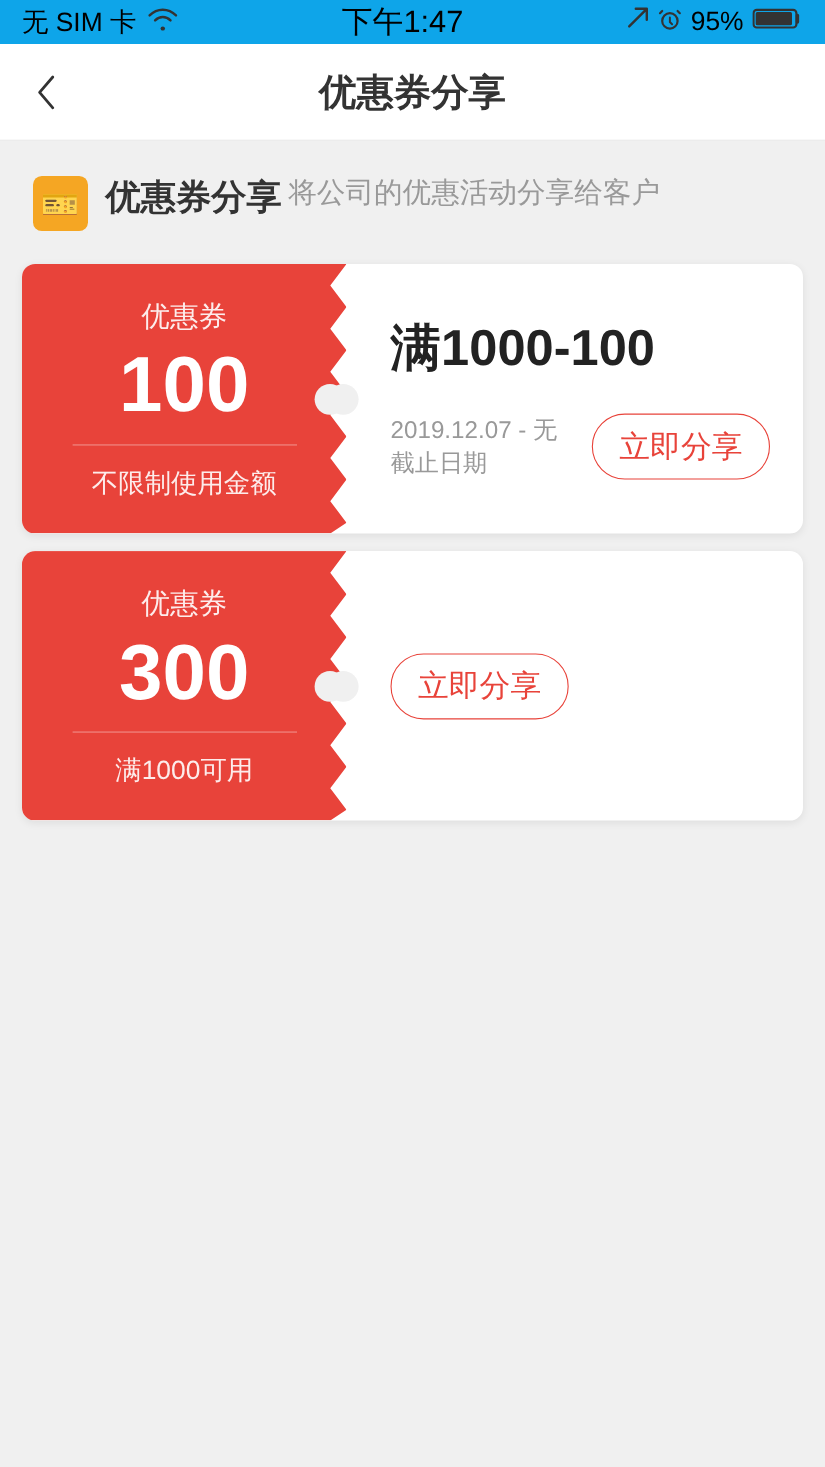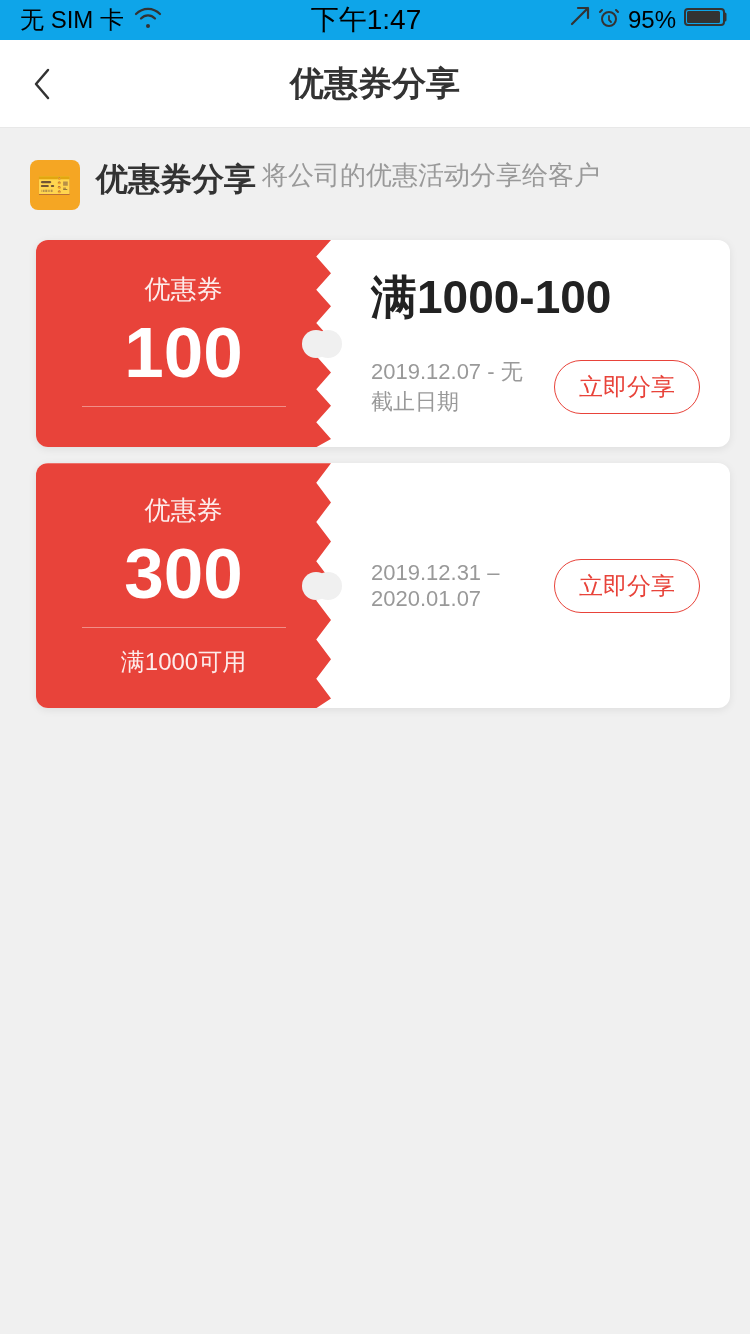--- a/index.html
+++ b/index.html
@@ -103,21 +103,20 @@
       color: #999;
     }
 
     
     .coupon-list {
       background: #f0f0f0;
       padding: 10px 20px 20px;
       display: flex;
       flex-direction: column;
       gap: 16px;
-      margin-left: 16px;
     }
 
     
     .coupon-card {
       background: #fff;
       border-radius: 12px;
       display: flex;
       overflow: hidden;
       box-shadow: 0 2px 8px rgba(0,0,0,0.08);
       position: relative;
@@ -207,21 +206,21 @@
       font-size: 22px;
       color: #999;
       flex: 1;
     }
     .share-btn {
       border: 1.5px solid #e8433a;
       color: #e8433a;
       background: transparent;
       border-radius: 30px;
       padding: 10px 24px;
-      font-size: 24px;
+      font-size: 28px;
       cursor: pointer;
       white-space: nowrap;
       flex-shrink: 0;
     }
 
     
     .bottom-space {
       flex: 1;
       background: #f0f0f0;
       min-height: 600px;
@@ -284,20 +283,21 @@
 </div>
 
 <div class="coupon-list">
 
   <div class="coupon-card">
     <div class="coupon-left">
       <div class="coupon-left-inner">
         <div class="coupon-label">优惠券</div>
         <div class="coupon-amount">100</div>
         <div class="coupon-divider"></div>
+        <div class="coupon-condition">不限制使用金额</div>
       </div>
     </div>
     <div class="coupon-right">
       <div class="coupon-name">满1000-100</div>
       <div class="coupon-meta">
         <div class="coupon-date">2019.12.07 - 无截止日期</div>
         <button class="share-btn">立即分享</button>
       </div>
     </div>
   </div>
@@ -306,21 +306,20 @@
     <div class="coupon-left">
       <div class="coupon-left-inner">
         <div class="coupon-label">优惠券</div>
         <div class="coupon-amount">300</div>
         <div class="coupon-divider"></div>
         <div class="coupon-condition">满1000可用</div>
       </div>
     </div>
     <div class="coupon-right">
       <div class="coupon-meta">
-        <div class="coupon-date">2019.12.31 – 2020.01.07</div>
         <button class="share-btn">立即分享</button>
       </div>
     </div>
   </div>
 
 </div>
 
 <div class="bottom-space"></div>
 
 </body></html>

